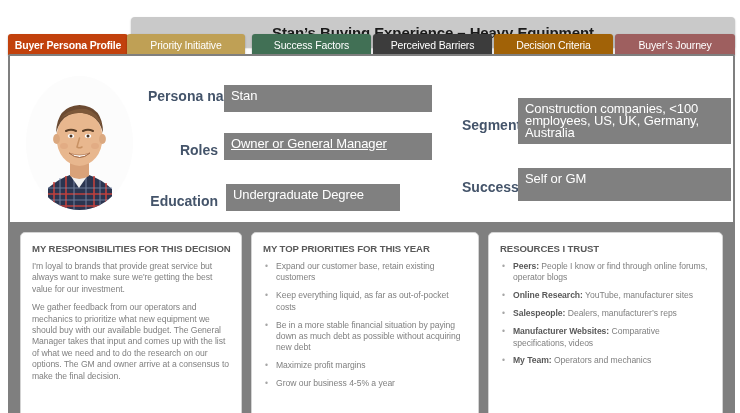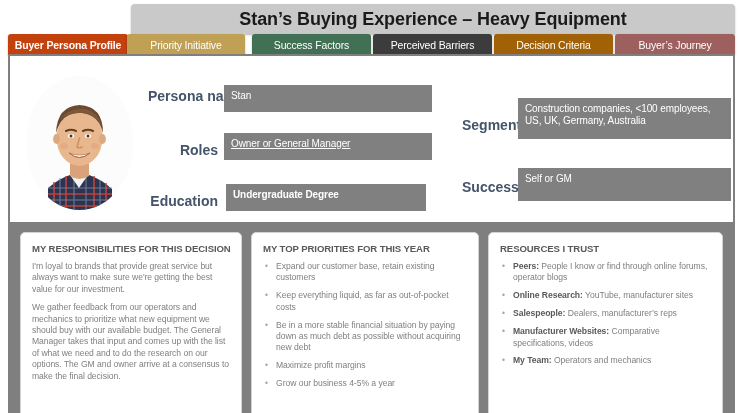--- a/index.html
+++ b/index.html
@@ -13,26 +13,26 @@
 
   #app {
     position: relative;
     width: 740px; height: 413px;
     background: #ffffff;
   }
 
   
   .title-banner {
     position: absolute;
-    left: 131px; top: 4px;
+    left: 131px; top: 17px;
     width: 604px; height: 30px;
     background: #c9c9c9;
     border-radius: 4px 4px 0 0;
     display: flex; align-items: center; justify-content: center;
-    font-size: 18px;
+    font-size: 15px;
     font-weight: bold;
     color: #1a1a1a;
     letter-spacing: -0.1px;
     box-shadow: 0 1px 2px rgba(0,0,0,0.28);
   }
 
   
   .tab-row {
     position: absolute;
     left: 0; top: 34px;
@@ -97,21 +97,21 @@
     font-size: 14px;
     font-weight: bold;
     color: #44546a;
     text-align: right;
     white-space: nowrap;
     line-height: 1;
   }
   .field-value {
     background: #808080;
     color: #ffffff;
-    font-size: 10px;
+    font-size: 13px;
     line-height: 12px;
     padding: 5px 7px 5px 7px;
     letter-spacing: -0.1px;
   }
 
   
   .panels {
     position: absolute;
     left: 8px; top: 226px;
     width: 727px; height: 187px;
@@ -255,21 +255,21 @@
       <div class="field" style="left: 148px; top: 85px; width: 290px;">
         <div class="field-label" style="width: 70px; padding-top: 4px; margin-right: 6px;">Persona name</div>
         <div class="field-value" style="width: 208px; min-height: 27px;">Stan</div>
       </div>
       <div class="field" style="left: 148px; top: 133px; width: 290px;">
         <div class="field-label" style="width: 70px; padding-top: 10px; margin-right: 6px;">Roles</div>
         <div class="field-value" style="width: 208px; min-height: 27px; text-decoration: underline;">Owner or General Manager</div>
       </div>
       <div class="field" style="left: 148px; top: 184px; width: 290px;">
         <div class="field-label" style="width: 70px; padding-top: 10px; margin-right: 8px;">Education</div>
-        <div class="field-value" style="width: 200px; min-height: 27px; font-weight: bold;">Undergraduate Degree</div>
+        <div class="field-value" style="width: 174px; min-height: 27px;">Undergraduate Degree</div>
       </div>
       <div class="field" style="left: 462px; top: 98px; width: 272px;">
         <div class="field-label" style="width: 50px; padding-top: 20px; margin-right: 6px;">Segment</div>
         <div class="field-value" style="width: 213px; min-height: 41px;">Construction companies, &lt;100 employees, US, UK, Germany, Australia</div>
       </div>
       <div class="field" style="left: 462px; top: 168px; width: 272px;">
         <div class="field-label" style="width: 50px; padding-top: 12px; margin-right: 6px;">Success to</div>
         <div class="field-value" style="width: 213px; min-height: 33px;">Self or GM</div>
       </div>
     </div>

